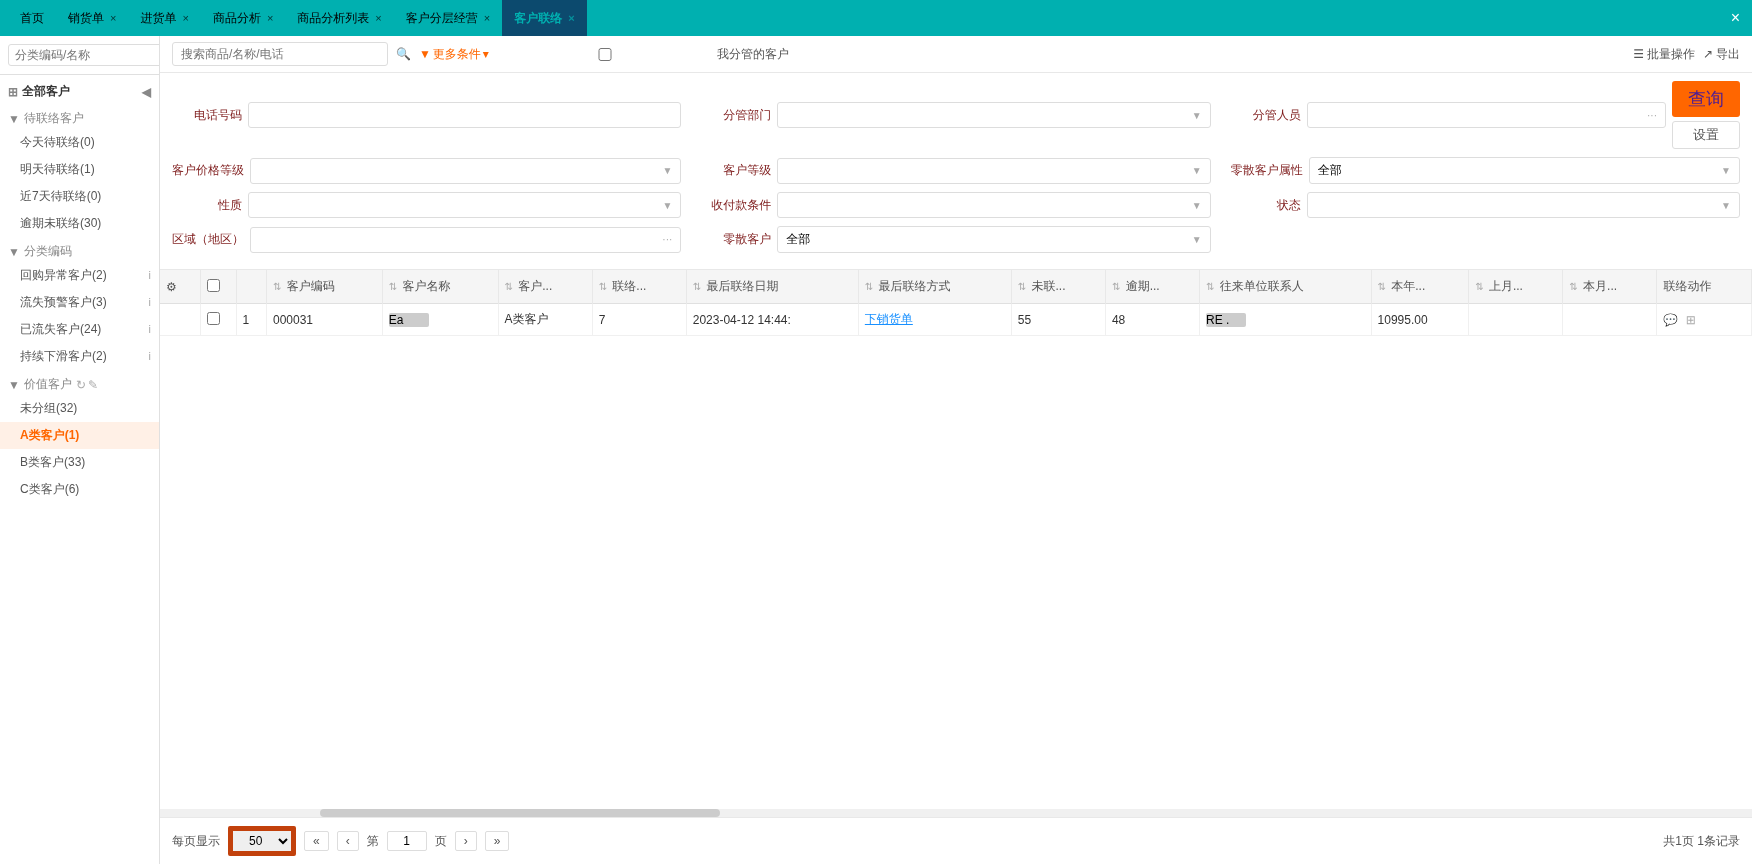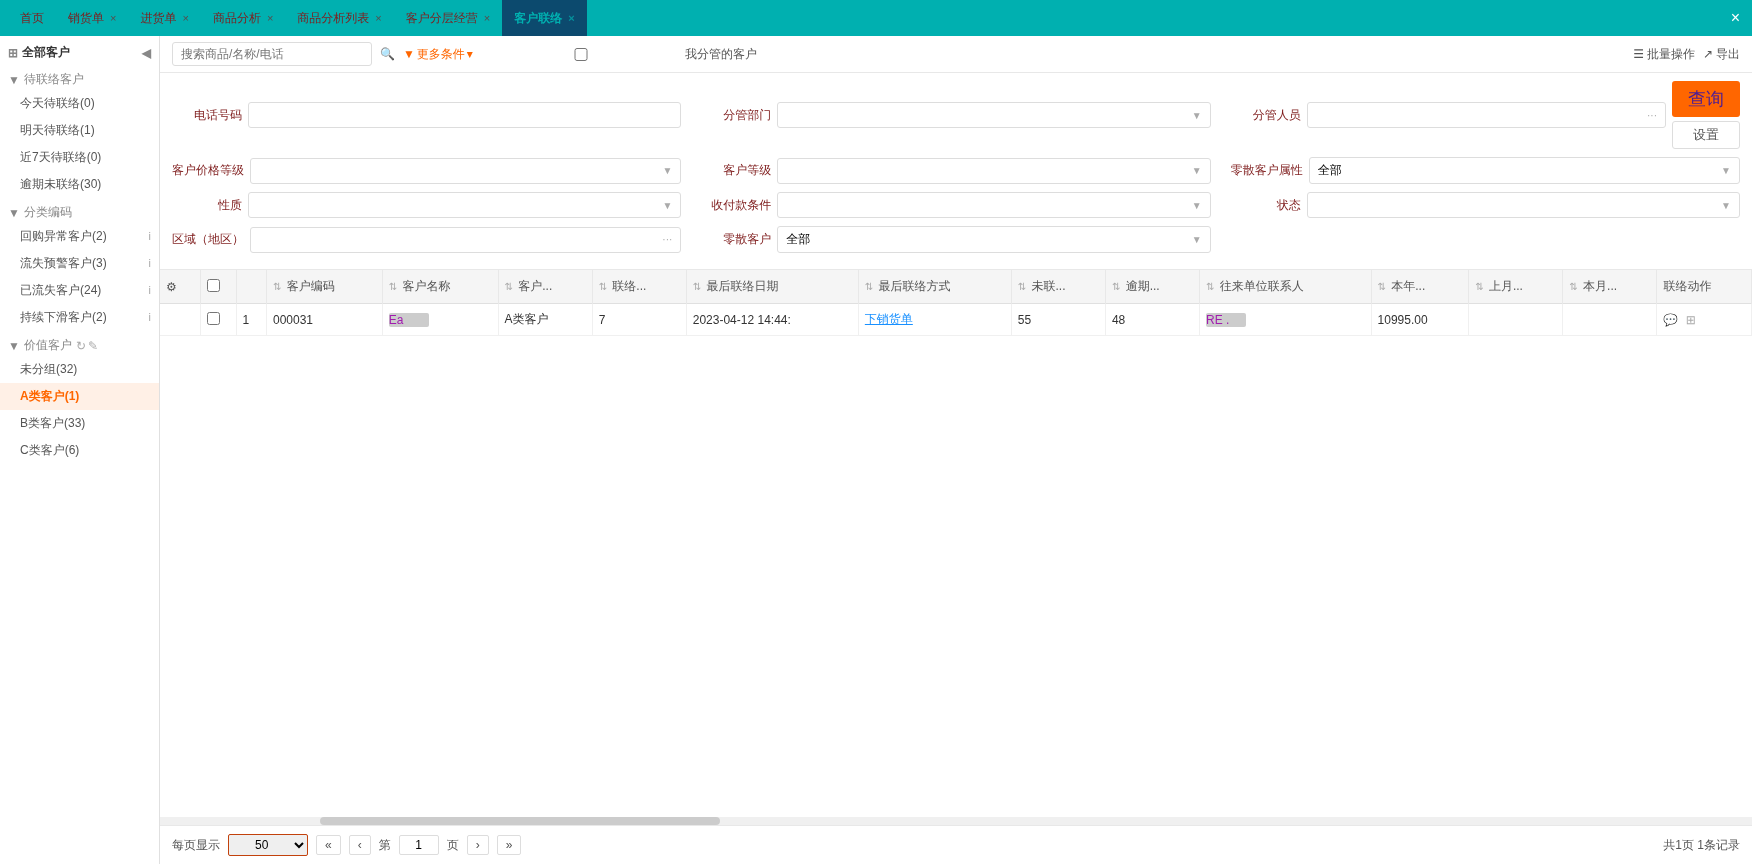--- a/index.html
+++ b/index.html
@@ -15,21 +15,21 @@
       color: white;
       position: relative;
     }
     .top-nav .nav-item {
       padding: 0 12px;
       height: 36px;
       display: flex;
       align-items: center;
       cursor: pointer;
       white-space: nowrap;
-      color: #7f1d1d;
+      color: #000000;
       font-size: 13px;
     }
     .top-nav .nav-item.active {
       background: #0c4a6e;
       color: #00b0b0;
       font-weight: bold;
     }
     .top-nav .nav-item .close-btn {
       margin-left: 6px;
       opacity: 0.7;
@@ -130,21 +130,21 @@
       display: flex;
       align-items: center;
       border-bottom: 1px solid #e8e8e8;
       background: white;
       gap: 8px;
     }
     .filter-bar input {
       border: 1px solid #ddd;
       border-radius: 3px;
       padding: 4px 8px;
-      width: 200px;
+      width: 216px;
       font-size: 12px;
       outline: none;
     }
     .filter-icon { color: #aaa; cursor: pointer; }
     .more-filter {
       color: #ff6600;
       cursor: pointer;
       display: flex;
       align-items: center;
       gap: 2px;
@@ -294,21 +294,21 @@
       background: #ccc;
       border-radius: 4px;
       position: absolute;
       width: 400px;
       left: 160px;
     }
 
     
     .redacted {
       background: #ccc;
-      color: #a21caf;
+      color: #000000;
       border-radius: 2px;
       display: inline-block;
       min-width: 40px;
     }
   </style>
 </head>
 <body>
 
 <div class="top-nav">
   <div class="nav-item">
@@ -337,20 +337,24 @@
   <div class="nav-item active">
     <span>客户联络</span>
     <span class="close-btn">×</span>
   </div>
   <span class="nav-close-all">×</span>
 </div>
 
 <div class="main-layout">
 
   <div class="sidebar">
+    <div class="sidebar-search">
+      <input type="text" placeholder="分类编码/名称" style="">
+
+    </div>
     <div class="sidebar-header">
       <span class="grid-icon">⊞</span>
       <span>全部客户</span>
       <span class="collapse-icon">◀</span>
     </div>
 
     <div class="sidebar-section-title">
       <span class="arrow">▼</span>
       <span>待联络客户</span>
     </div>
@@ -618,21 +622,21 @@
         </tbody>
       </table>
     </div>
 
     <div class="scrollbar-area">
       <div class="scrollbar-thumb"></div>
     </div>
 
     <div class="pagination">
       <span>每页显示</span>
-      <select style="border:1px solid #c2410c;border-radius:2px;padding:2px 22px;font-size:12px;">
+      <select style="border:5px solid #c2410c;border-radius:2px;padding:2px 12px;font-size:12px;">
         <option>50</option>
       </select>
       <button class="page-btn">«</button>
       <button class="page-btn">‹</button>
       <span>第</span>
       <input class="page-input" type="text" value="1" style="">
       <span>页</span>
       <button class="page-btn">›</button>
       <button class="page-btn">»</button>
       <span class="page-info">共1页 1条记录</span>

